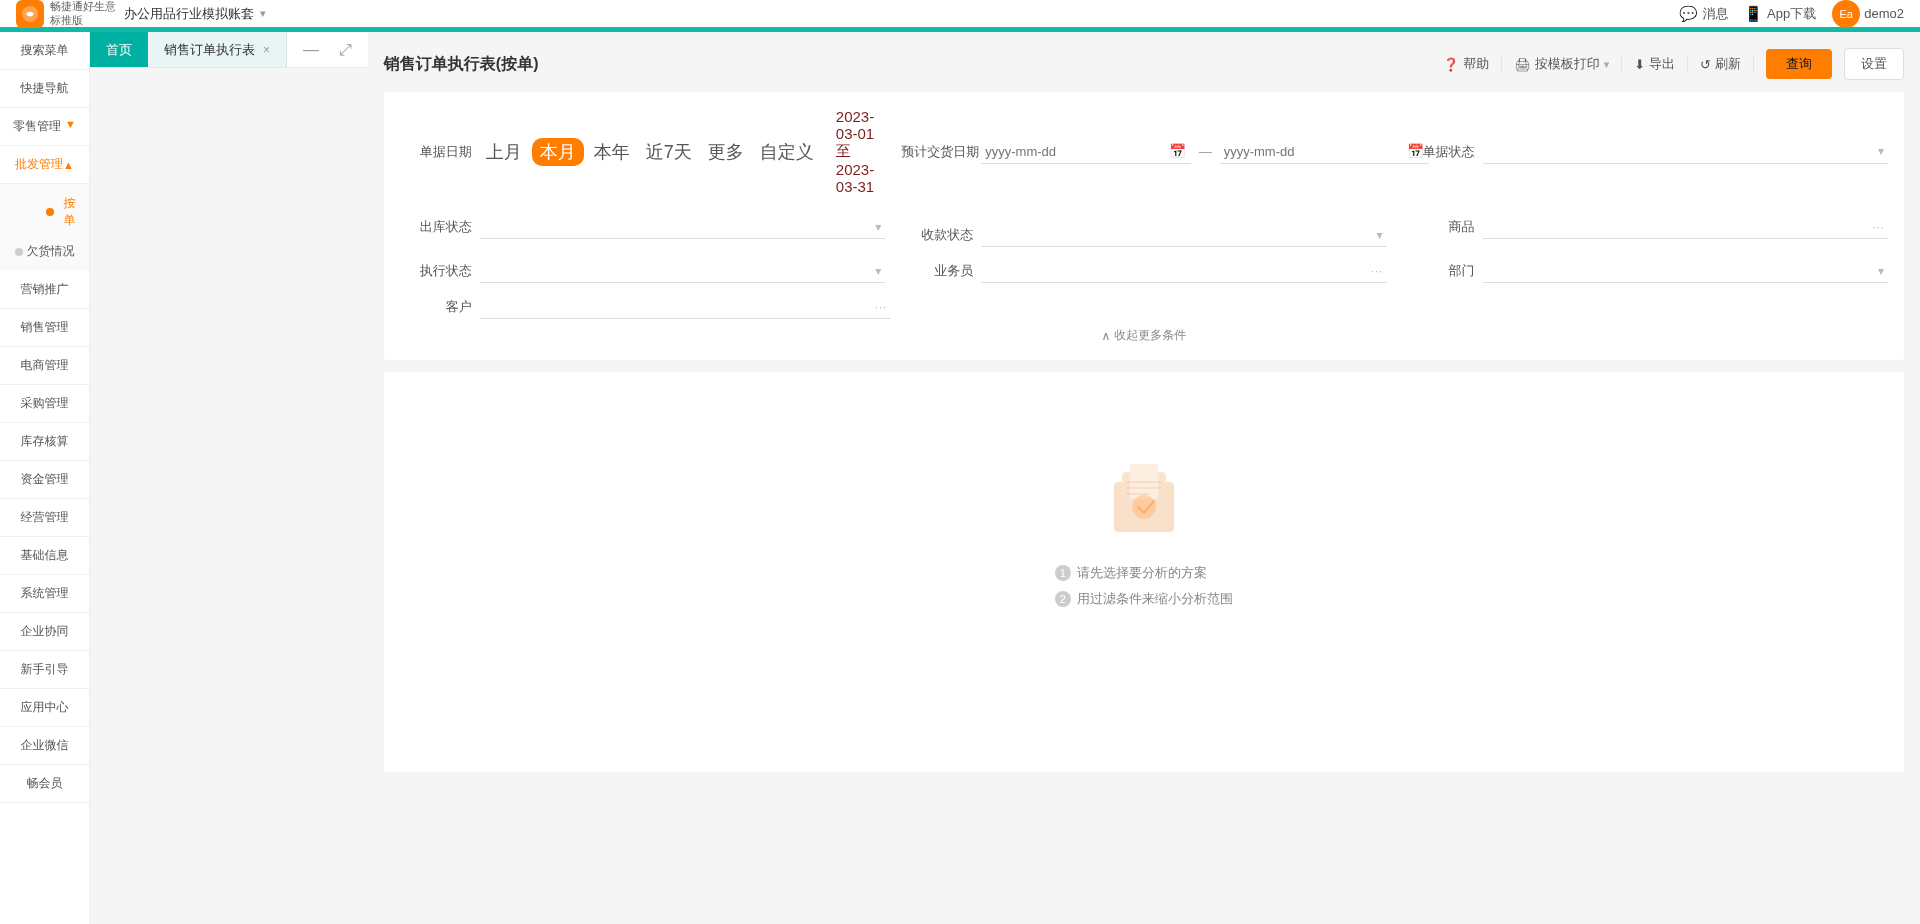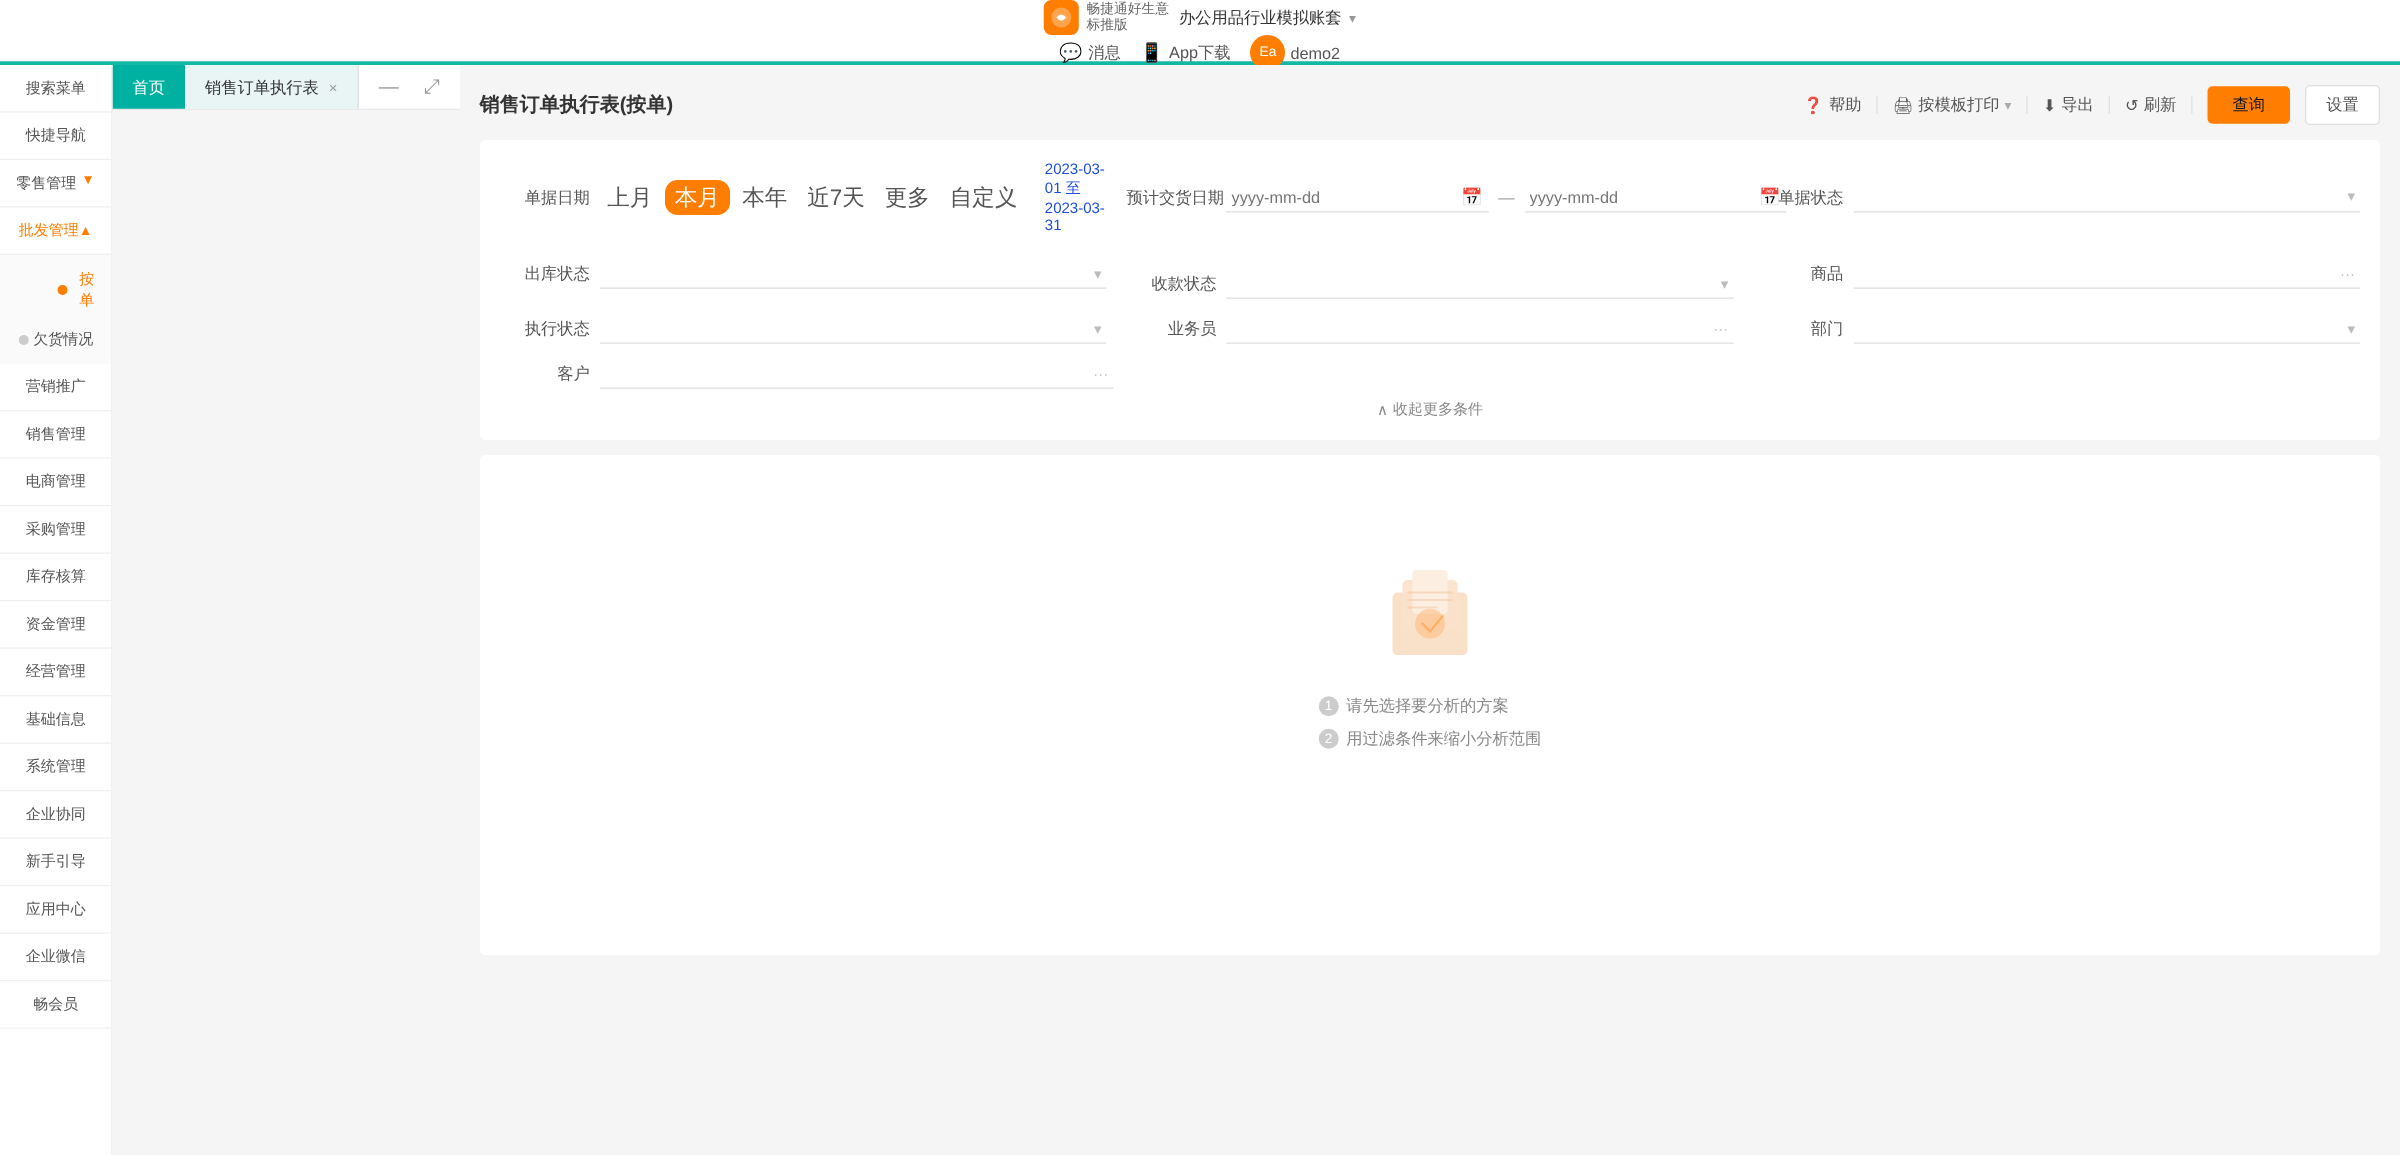--- a/index.html
+++ b/index.html
@@ -1,28 +1,27 @@
 <!DOCTYPE html>
 <html><head>
   <meta charset="utf-8">
   <style>
     * { box-sizing: border-box; margin: 0; padding: 0; }
     body { font-family: 'Microsoft YaHei', sans-serif; font-size: 13px; background: #f5f5f5; color: #333; display: flex; flex-direction: column; height: 100vh; overflow: hidden; }
 
     
     .top-bar {
-      height: 52px;
+      height: 32px;
       background: #fff;
       display: flex;
       align-items: center;
       justify-content: space-between;
       padding: 0 16px;
-      border-bottom: 3px solid #14b8a6;
+      border-bottom: 5px solid #14b8a6;
       flex-shrink: 0;
-      flex-direction: column;
     }
     .top-bar-left {
       display: flex;
       align-items: center;
       gap: 8px;
     }
     .logo-area {
       display: flex;
       align-items: center;
       gap: 6px;
@@ -598,21 +597,21 @@
             <div class="filter-item" style="flex:2;">
               <span class="filter-label">单据日期</span>
               <div class="date-filter-tabs">
                 <span class="date-tab">上月</span>
                 <span class="date-tab active">本月</span>
                 <span class="date-tab">本年</span>
                 <span class="date-tab">近7天</span>
                 <span class="date-tab">更多</span>
                 <span class="date-tab">自定义</span>
               </div>
-              <span style="font-size:12px;color:#1d4ed8;margin-left:8px;">2023-03-01 至 2023-03-31</span>
+              <span style="font-size:15px;color:#7f1d1d;margin-left:8px;">2023-03-01 至 2023-03-31</span>
             </div>
 
             <div class="filter-item" style="flex:2;">
               <span class="filter-label">预计交货日期</span>
               <div class="date-range">
                 <div class="date-input-wrap">
                   <input type="text" class="filter-input" placeholder="yyyy-mm-dd" style="">
                   <span class="date-icon">📅</span>
                 </div>
                 <span class="date-sep">—</span>

